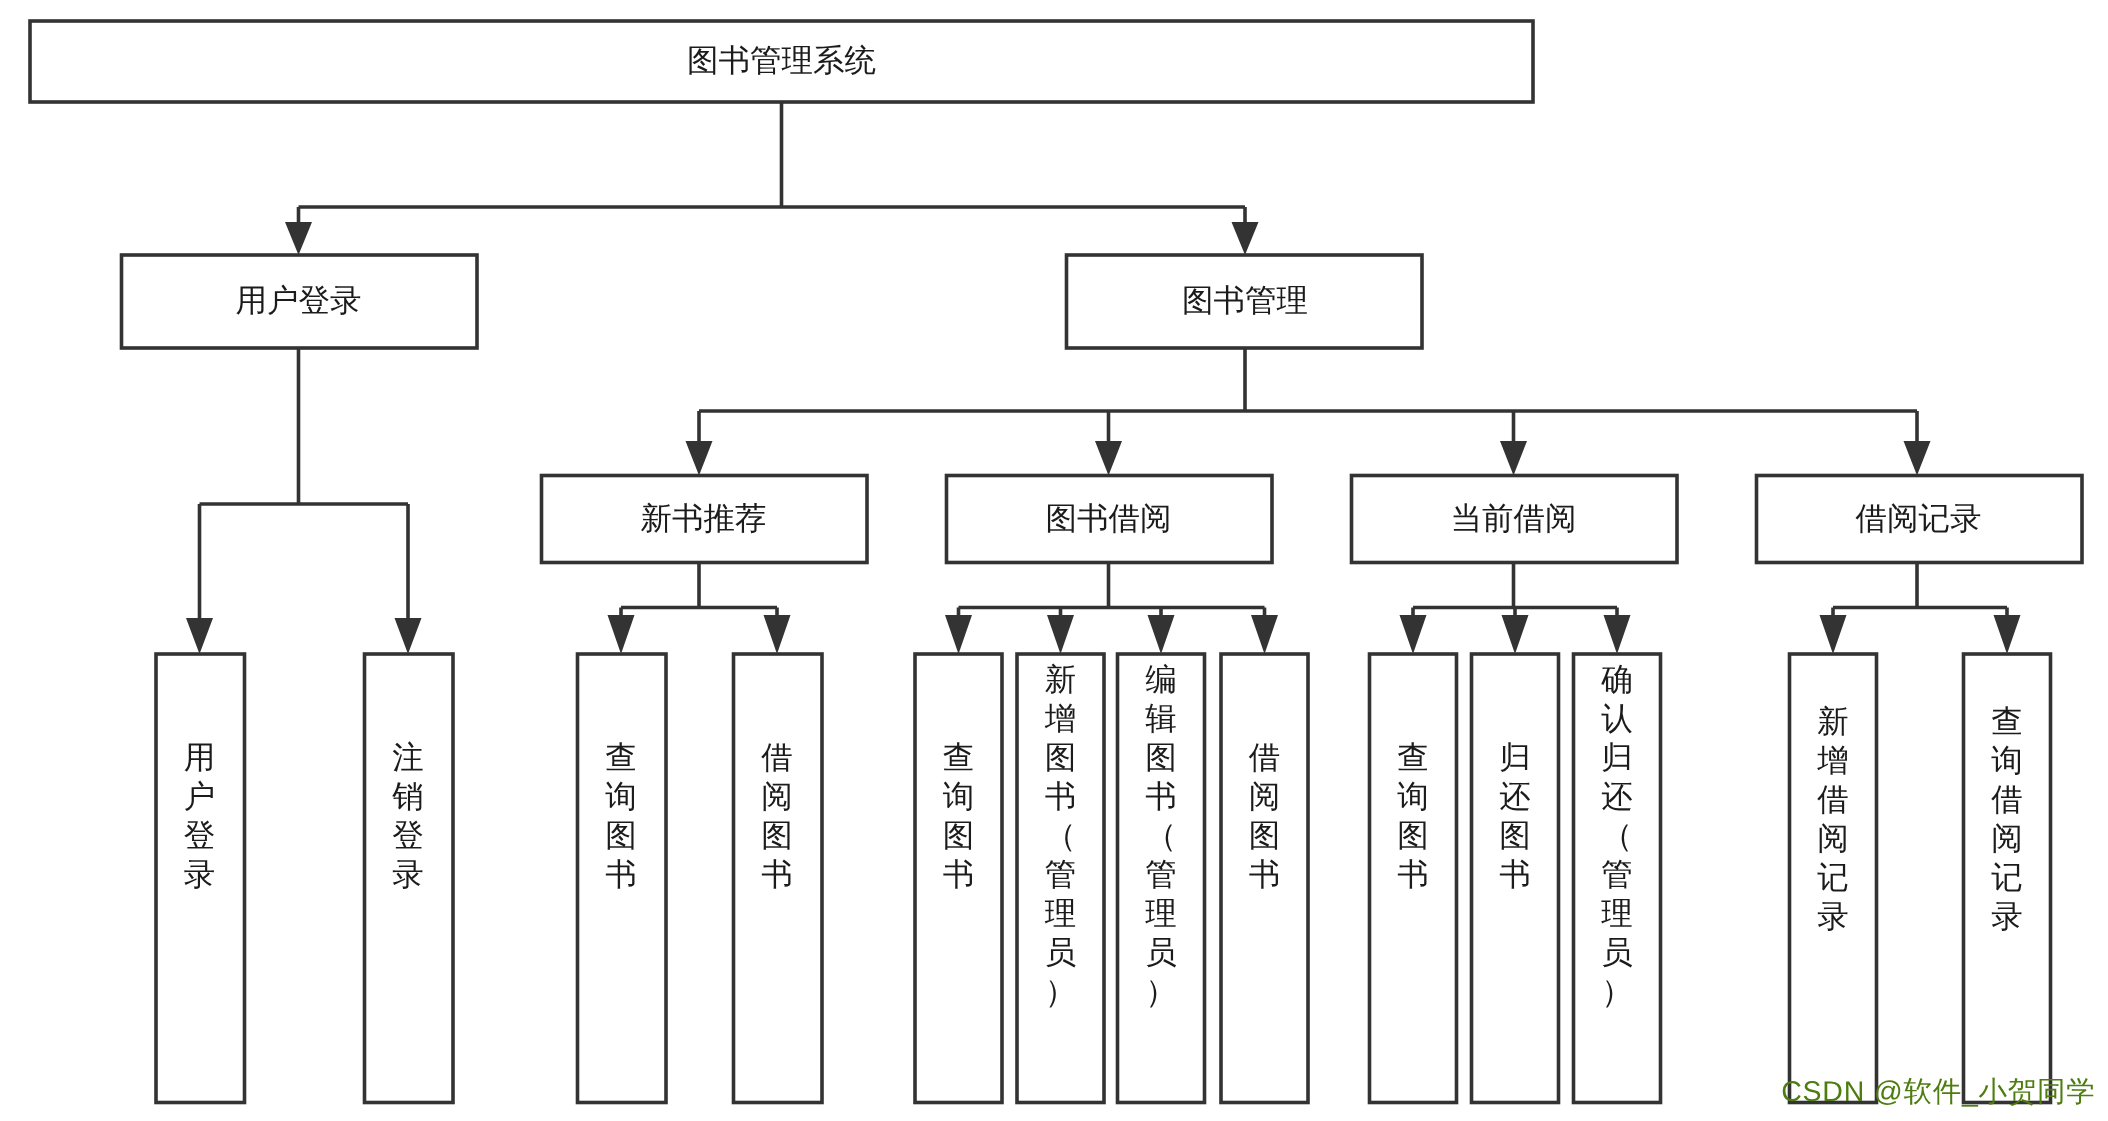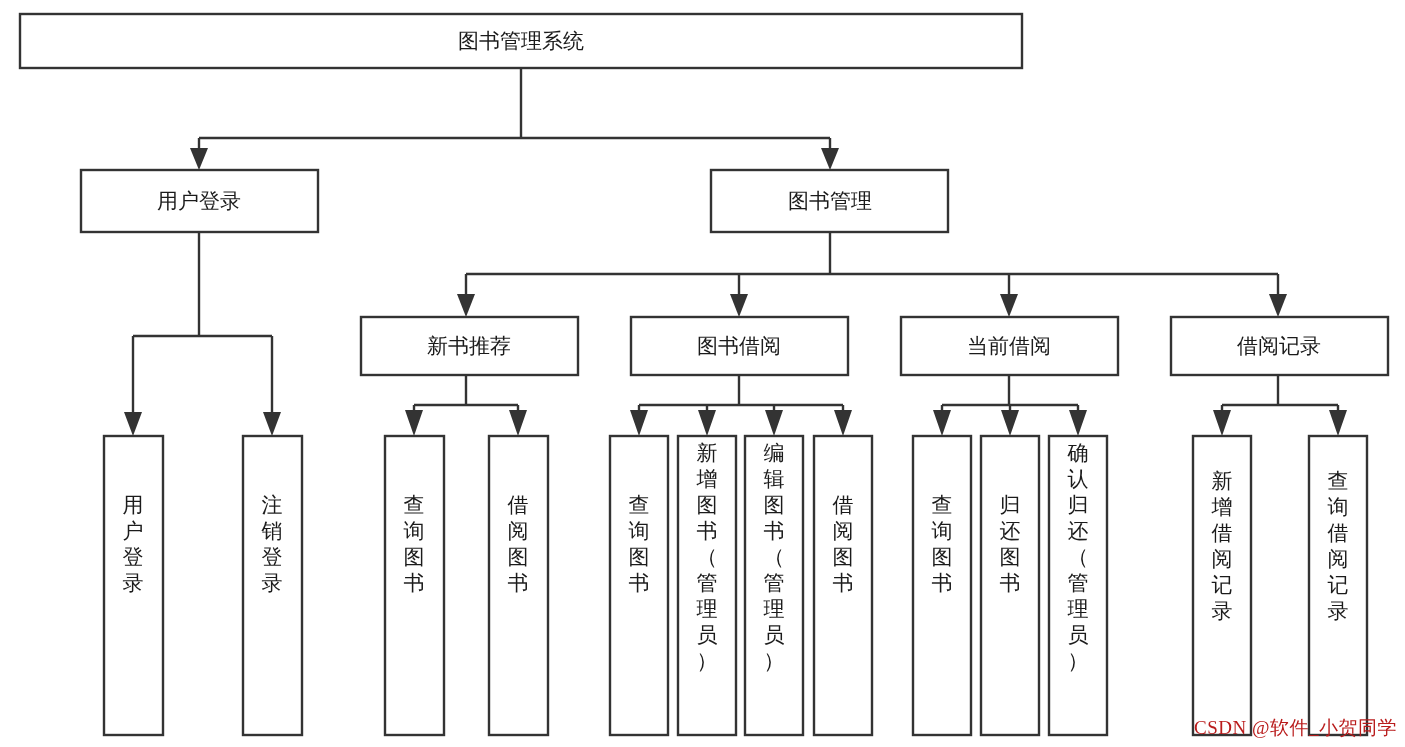--- a/index.html
+++ b/index.html
@@ -47,23 +47,23 @@
     stroke-linecap: butt;
   }
   .arrow-head {
     fill: #333333;
     stroke: none;
   }
   .watermark-text {
     position: absolute;
     right: 8px;
     bottom: 6px;
-    font-family: Liberation Serif, serif;
+    font-family: Liberation Sans, sans-serif;
     font-size: 19px;
-    color: #b91c1c;
+    color: #4d7c0f;
     white-space: nowrap;
     letter-spacing: 0.5px;
     user-select: none;
   }
 </style>
 </head>
 <body>
 
 <svg id="diagram" viewBox="0 0 1405 747" xmlns="http://www.w3.org/2000/svg">
 

